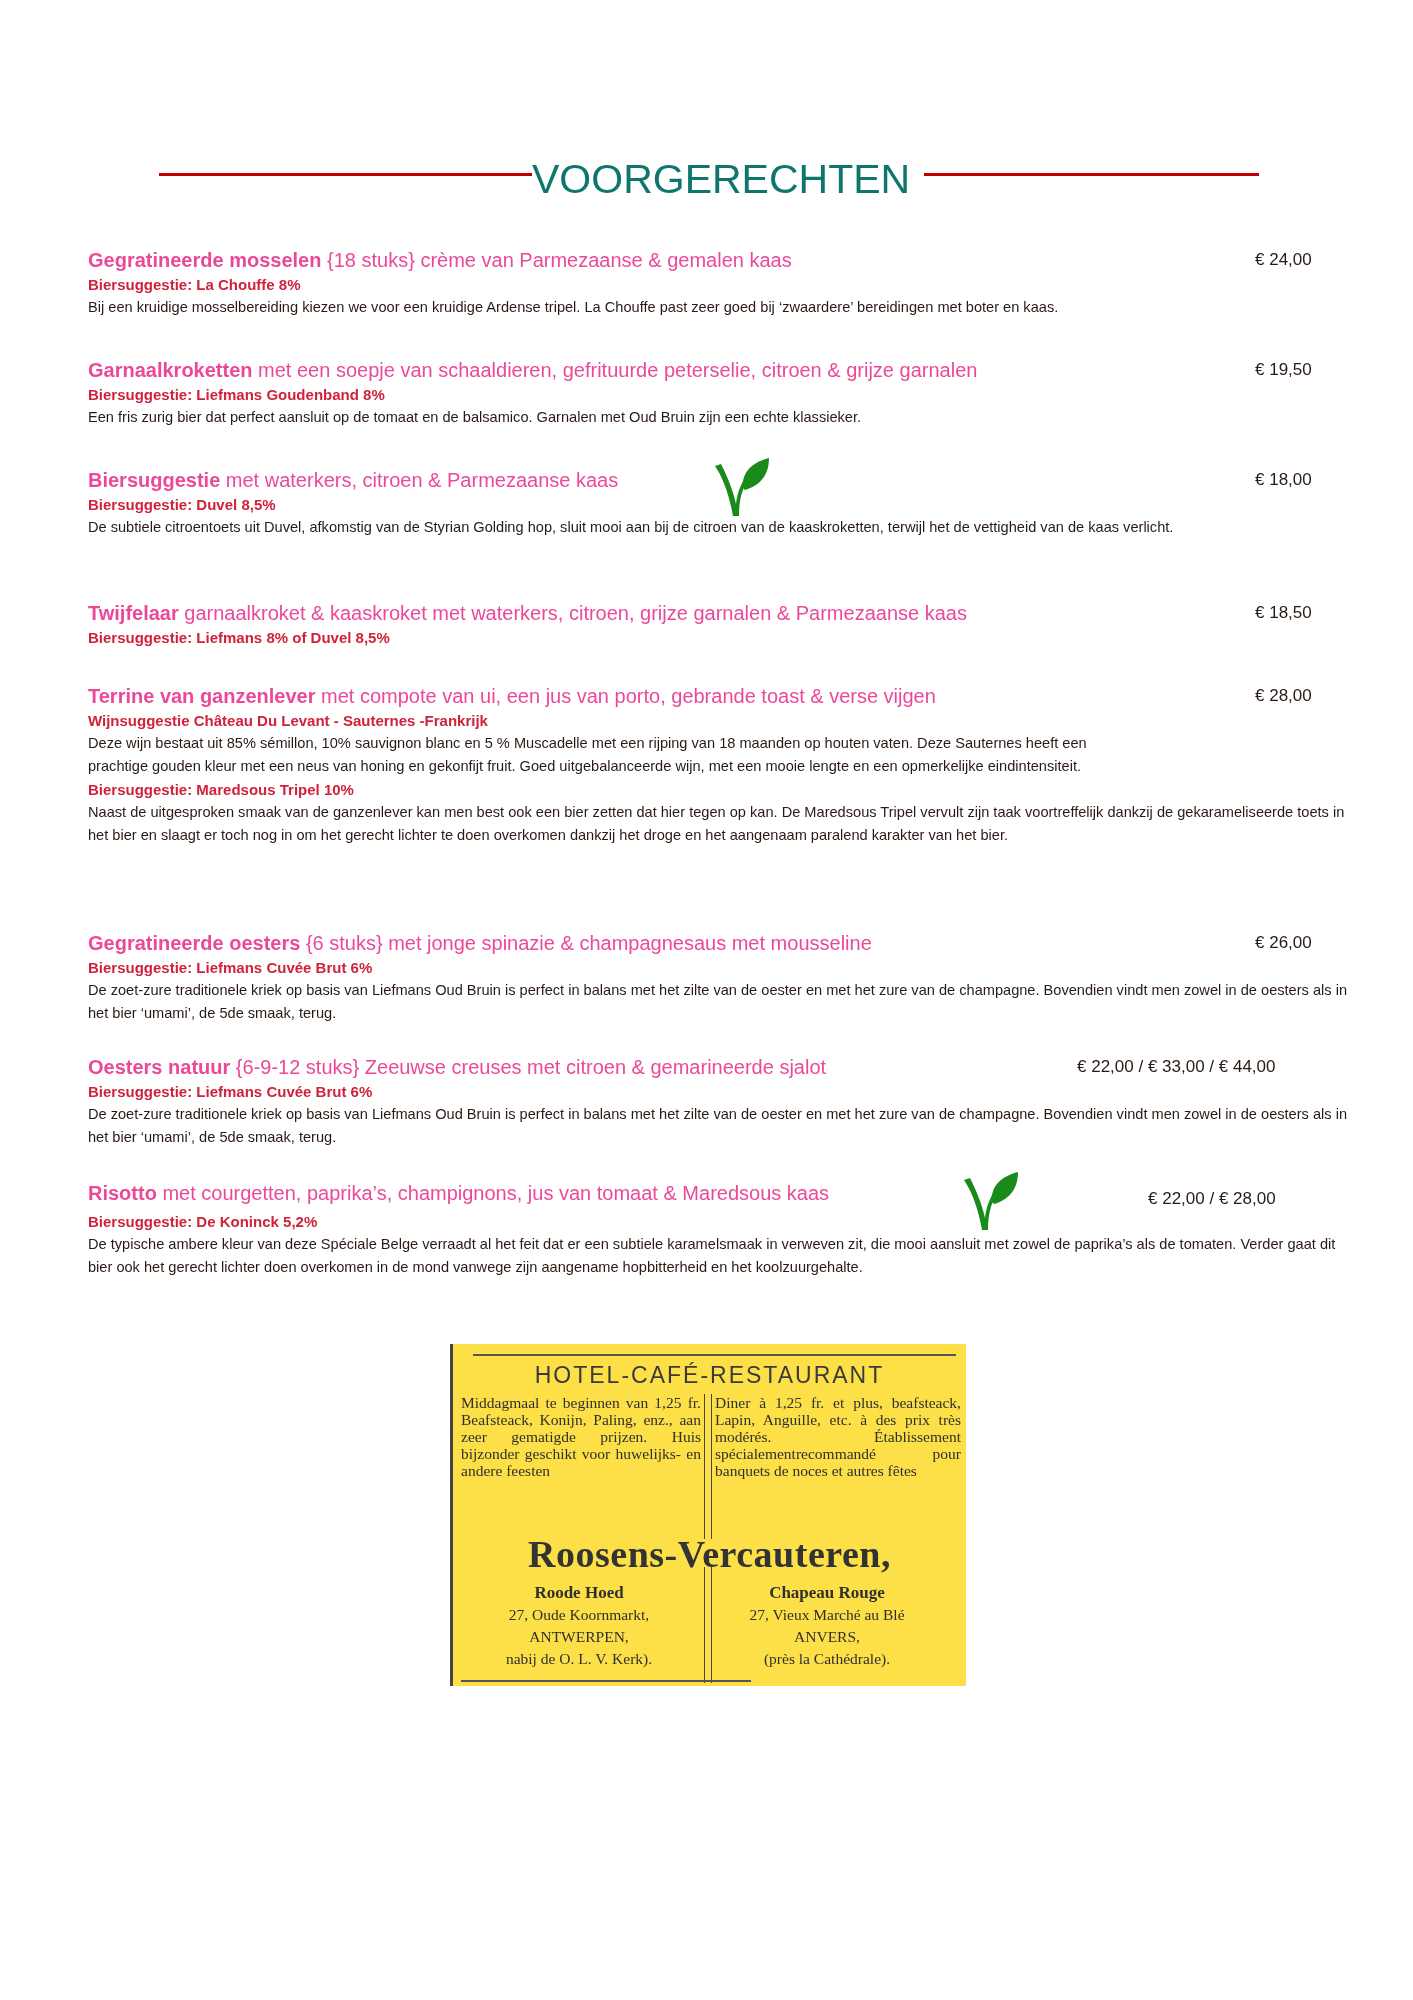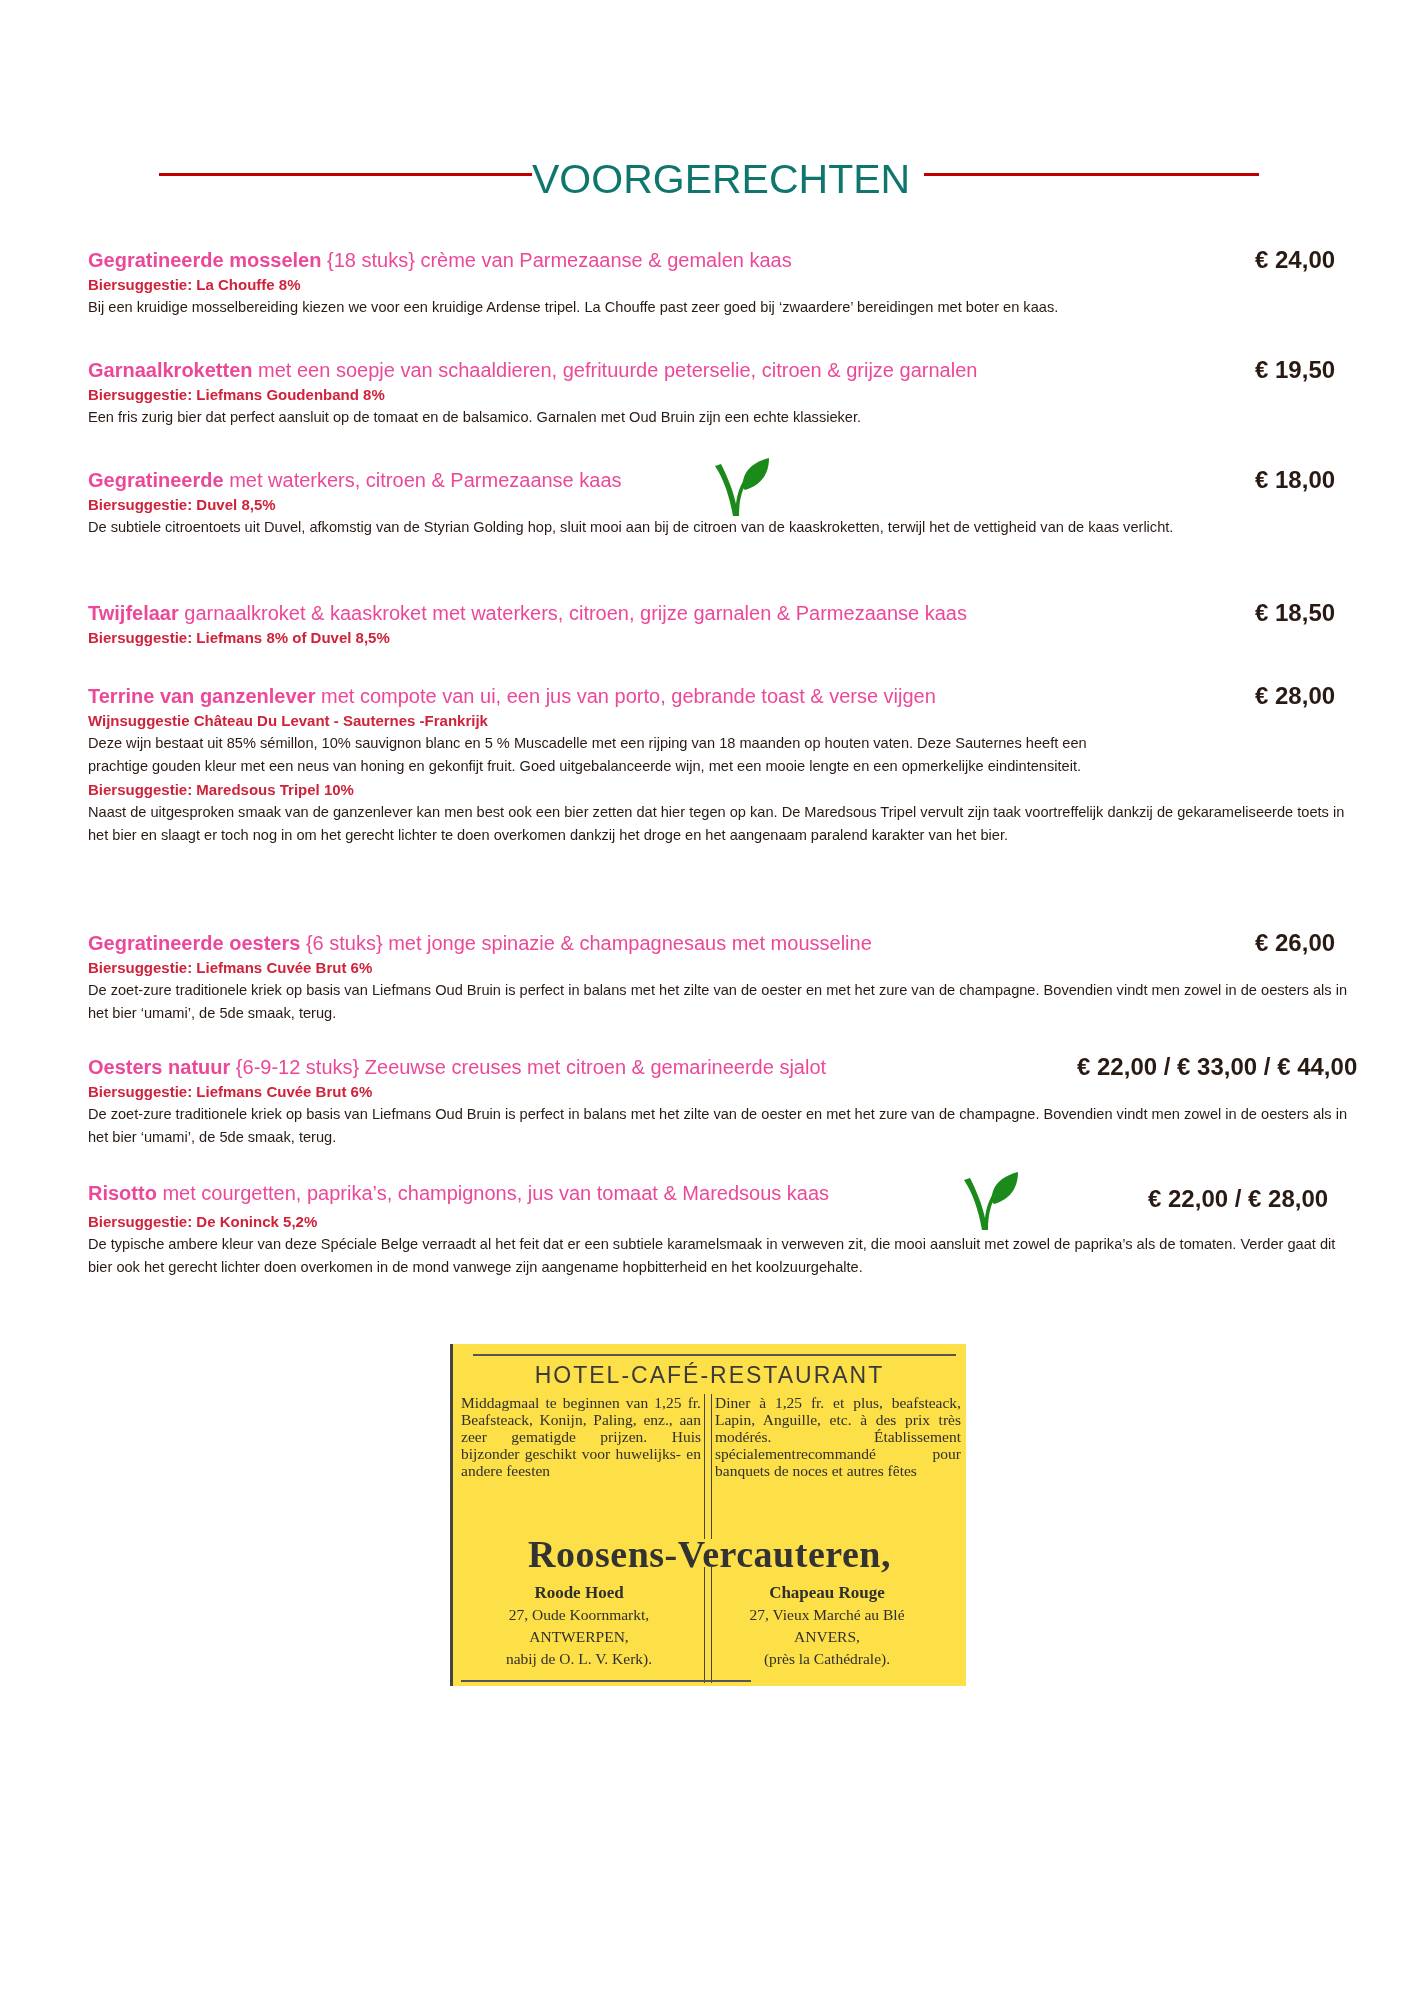--- a/index.html
+++ b/index.html
@@ -12,21 +12,21 @@
   .header .rule.left { left: 159px; width: 373px; }
   .header .rule.right { left: 924px; width: 335px; }
   .header .title {
     position: absolute; left: 532px; width: 392px; top: -4px; 
     font-size: 41px; color: #0f766e; letter-spacing: 0px;
   }
 
   .dish { position: absolute; left: 88px; width: 1250px; }
   .dish .line1 { position: relative; font-size: 20px; line-height: 26px; color: #ec4899; white-space: nowrap; }
   .dish .line1 b { font-weight: bold; }
-  .dish .price { position: absolute; top: 0; font-size: 24px; line-height: 26px; white-space: nowrap; font-weight: bold; }
+  .dish .price { position: absolute; top: 0; font-size: 17px; line-height: 26px; white-space: nowrap; }
   .dish .sugg { font-size: 15px; font-weight: bold; color: #d0223a; line-height: 22px; margin-top: 1px; }
   .dish .desc { font-size: 14.6px; line-height: 23px; color: #2a1a14; width: 1260px; }
   .dish .desc.narrow { width: 1050px; }
 
   .veg { position: absolute; }
 
   .ad {
     position: absolute; left: 450px; top: 1344px; width: 513px; height: 342px;
     background: #fde047; border-left: 3px solid #444;
     font-family: "Liberation Serif", "DejaVu Serif", serif; color: #2f2f2f;
@@ -70,21 +70,21 @@
 </div>
 
 <div class="dish" style="top:357px">
   <div class="line1"><b>Garnaalkroketten</b><span> met een soepje van schaaldieren, gefrituurde peterselie, citroen &amp; grijze garnalen</span></div>
   <div class="price" style="left:1167px">€ 19,50</div>
   <div class="sugg">Biersuggestie:  Liefmans Goudenband 8%</div>
   <div class="desc">Een fris zurig bier dat perfect aansluit op de tomaat en de balsamico. Garnalen met Oud Bruin zijn een echte klassieker.</div>
 </div>
 
 <div class="dish" style="top:467px">
-  <div class="line1"><b>Gegratineerde</b><span> met waterkers, citroen &amp; Parmezaanse kaas</span></div>
+  <div class="line1"><b>Biersuggestie</b><span> met waterkers, citroen &amp; Parmezaanse kaas</span></div>
   <div class="price" style="left:1167px">€ 18,00</div>
   <div class="sugg">Biersuggestie: Duvel 8,5%</div>
   <div class="desc">De subtiele citroentoets uit Duvel, afkomstig van de Styrian Golding hop, sluit mooi aan bij de citroen van de kaaskroketten, terwijl het de vettigheid van de kaas verlicht.</div>
 </div>
 <svg class="veg" style="left:713px;top:458px" width="56" height="62" viewBox="0 0 56 62">
   <path d="M2 8 C10 20 16 36 20 58 L26 58 C26 40 30 26 40 16 L36 14 C28 24 24 36 23 46 C20 32 14 18 8 6 Z" fill="#1a8a1a"></path>
   <path d="M30 30 C28 14 40 4 56 0 C56 18 46 28 32 32 Z" fill="#1a8a1a"></path>
 </svg>
 
 <div class="dish" style="top:600px">

